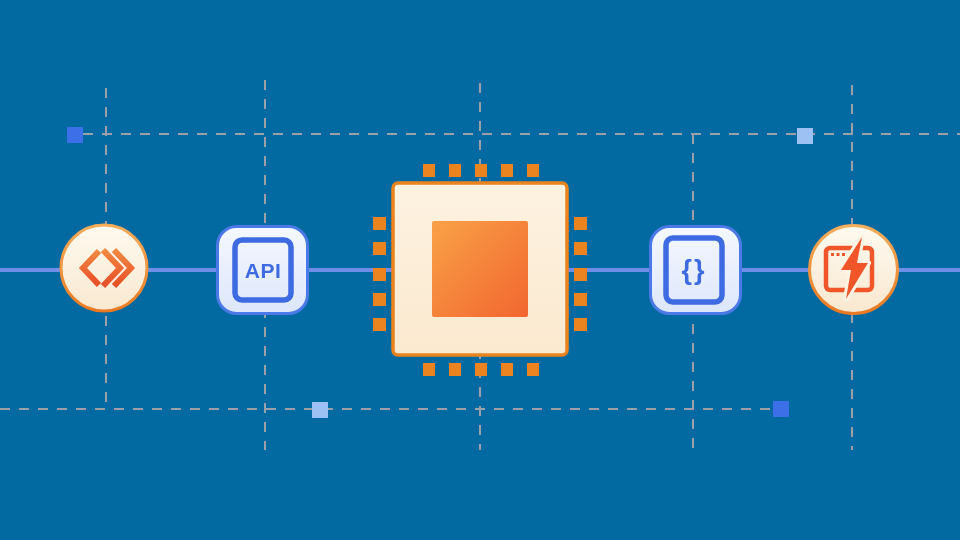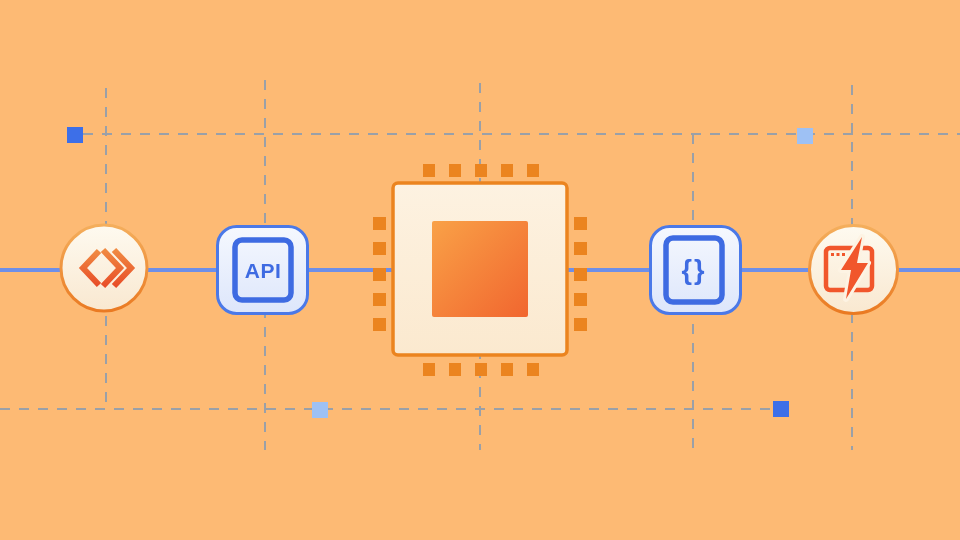--- a/index.html
+++ b/index.html
@@ -1,17 +1,17 @@
 <!DOCTYPE html>
 <html><head>
 <meta charset="utf-8">
 <style>
   html,body { margin:0; padding:0; background:#ffffff; }
   .canvas {
-    position:relative; width:960px; height:540px; background:#fdba74;
+    position:relative; width:960px; height:540px; background:#0369a1;
     font-family:"Liberation Sans", sans-serif; overflow:hidden;
   }
   
   .hline {
     position:absolute; height:2px;
     background:repeating-linear-gradient(90deg,#9aa0a8 0 10px,transparent 10px 19px);
     z-index:1;
   }
   .vline {
     position:absolute; width:2px;

